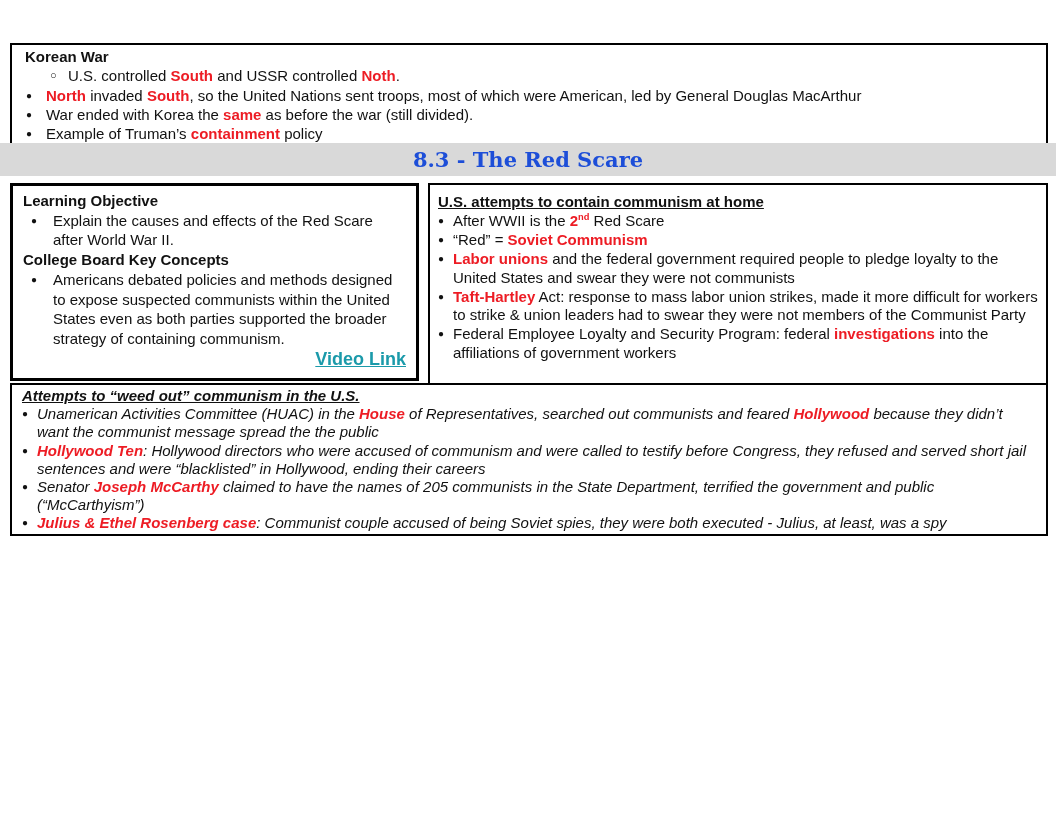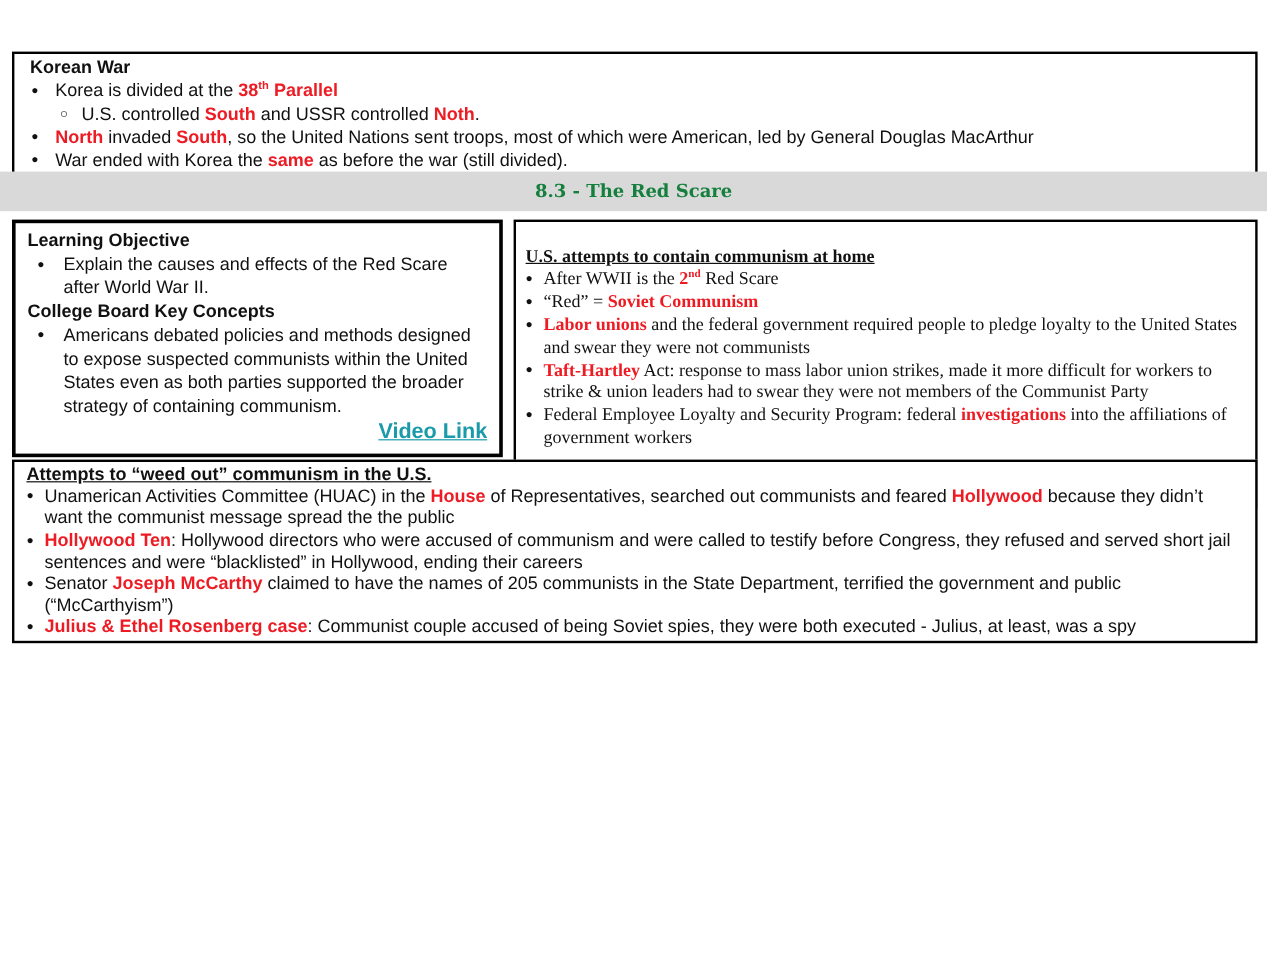--- a/index.html
+++ b/index.html
@@ -21,42 +21,42 @@
   .box{position:absolute;background:#ffffff;border:2px solid var(--border);overflow:hidden;}
 
   
   .korean-box{left:10px;top:7px;width:1038px;height:124px;padding:2px 8px 0 8px;font-size:15px;line-height:19.3px;margin-top:36px;}
   .korean-box .box-title{font-weight:bold;padding-left:5px;}
 
   
   .banner{position:absolute;left:0;top:143px;width:1056px;height:33px;background:var(--banner-bg);text-align:center;}
   .banner h1{
     font-family:"DejaVu Serif", serif;
-    font-weight:bold;font-size:15px;line-height:33px;color:#15803d;
+    font-weight:bold;font-size:21px;line-height:33px;color:#1d4ed8;
     letter-spacing:0px;
   }
 
   
   .learning-box{left:10px;top:183px;width:409px;height:198px;border-width:3px;padding:5px 10px 0 10px;font-size:15px;line-height:19.7px;}
   .learning-box .box-title{font-weight:bold;}
   .learning-box li{padding-left:30px;}
   .learning-box li.l1::before{left:8px;}
   .video-link-row{text-align:right;margin-top:1px;}
   .video-link{
     color:var(--teal);font-weight:bold;font-size:18px;
     text-decoration:underline;cursor:pointer;
   }
 
   
-  .contain-box{left:428px;top:183px;width:620px;height:241px;padding:20px 8px 0 8px;font-size:15px;line-height:18.9px;font-family:Liberation Serif, serif;}
+  .contain-box{left:428px;top:183px;width:620px;height:241px;padding:8px 8px 0 8px;font-size:15px;line-height:18.9px;}
   .contain-box li{padding-left:15px;}
   .contain-box li.l1::before{left:0px;}
 
   
-  .weedout-box{left:10px;top:383px;width:1038px;height:153px;padding:2px 14px 0 10px;font-size:15px;line-height:18.2px;}
+  .weedout-box{left:10px;top:383px;width:1038px;height:153px;padding:2px 14px 0 10px;font-size:15px;line-height:18.2px;font-style:italic;}
   .weedout-box li{padding-left:15px;}
   .weedout-box li.l1::before{left:0px;}
 
   .box-heading{font-weight:bold;text-decoration:underline;}
 
   ul{list-style:none;}
   li{position:relative;}
   li.l1::before{
     content:"\25CF"; 
     position:absolute;font-size:10px;left:6px;top:0;
@@ -74,21 +74,20 @@
   a{color:inherit;}
 </style>
 </head>
 <body>
 
 <div class="page">
 
   <section class="box korean-box">
     <div class="box-title">Korean War</div>
     <ul>
-      <li class="l1"><span><span>Korea is divided at the </span><span class="b red">38</span><sup class="b red">th</sup><span class="b red"> Parallel</span></span></li>
       <li class="l2"><span><span>U.S. controlled </span><span class="b red">South</span><span> and USSR controlled </span><span class="b red">Noth</span><span>.</span></span></li>
       <li class="l1"><span><span class="b red">North</span><span> invaded </span><span class="b red">South</span><span>, so the United Nations sent troops, most of which were American, led by General Douglas MacArthur</span></span></li>
       <li class="l1"><span><span>War ended with Korea the </span><span class="b red">same</span><span> as before the war (still divided).</span></span></li>
       <li class="l1"><span><span>Example of Truman’s </span><span class="b red">containment</span><span> policy</span></span></li>
     </ul>
   </section>
 
   <div class="banner">
     <h1>8.3 - The Red Scare</h1>
   </div>

